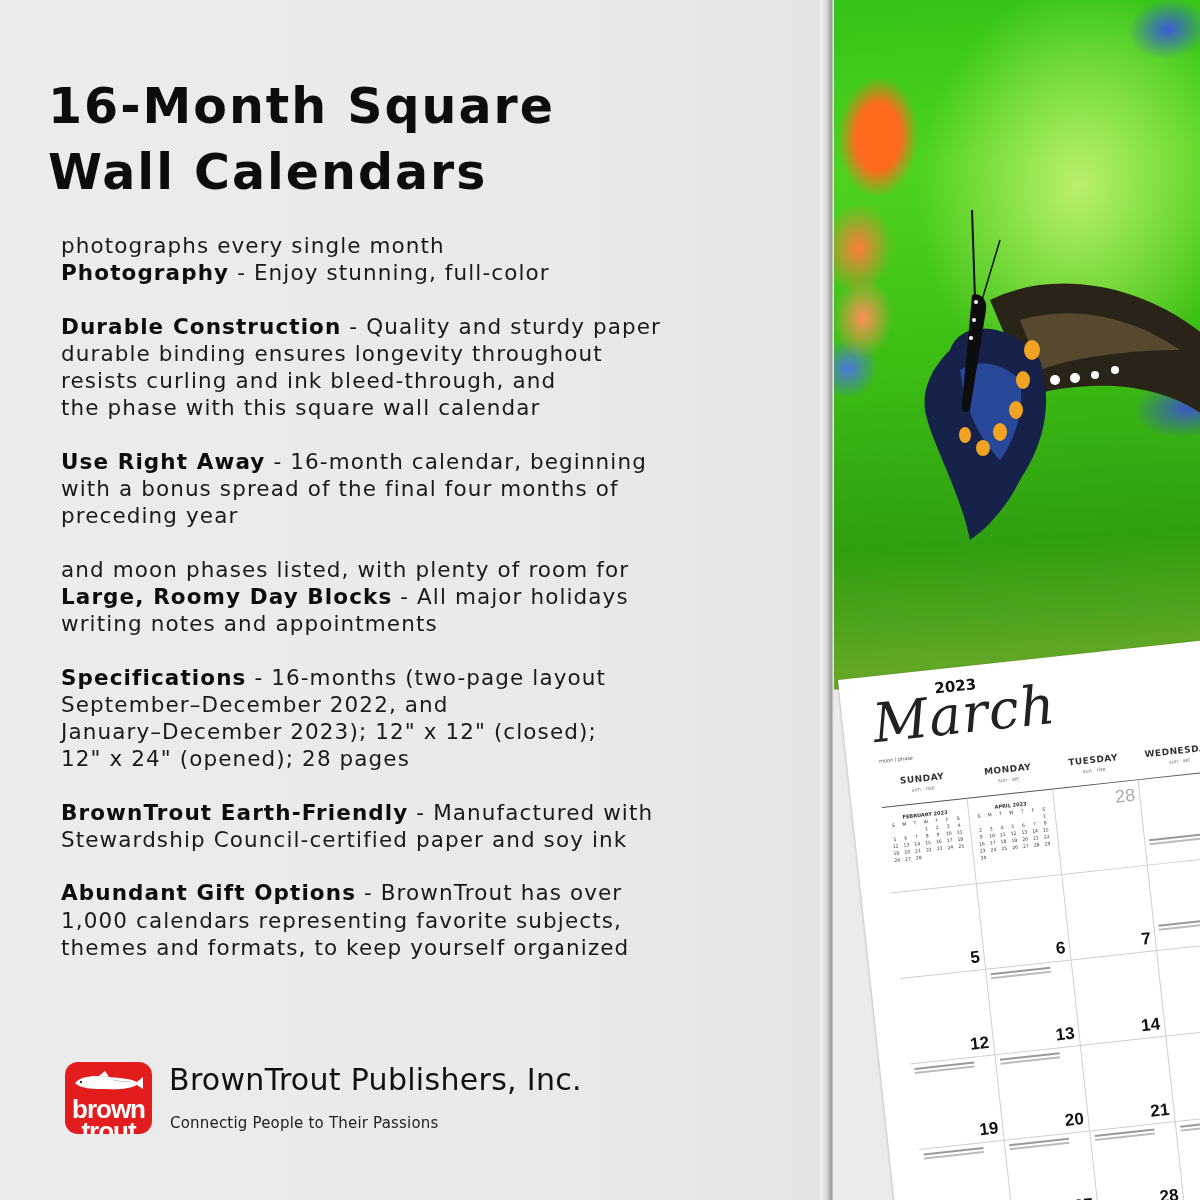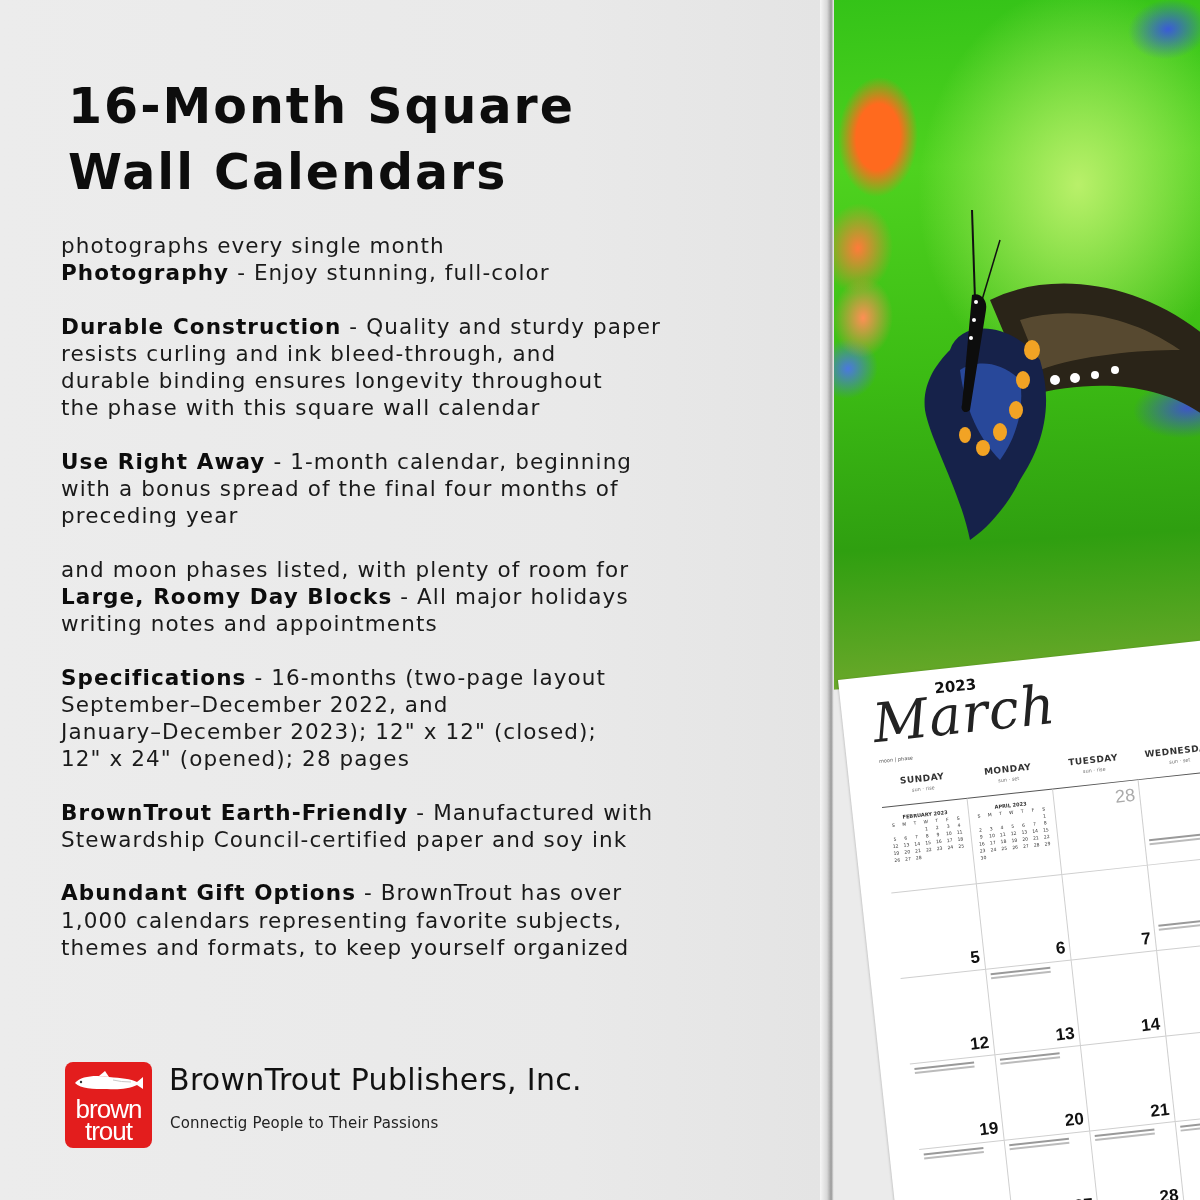--- a/index.html
+++ b/index.html
@@ -8,42 +8,42 @@
       background: #ebebeb;
       font-family: "DejaVu Sans", sans-serif;
       position: relative;
       color: #111;
     }
     .left-panel {
       position: absolute; left: 0; top: 0; width: 820px; height: 1200px;
       background: linear-gradient(90deg, #ececec 0%, #e9e9e9 70%, #e4e4e4 100%);
     }
     .title {
-      position: absolute; left: 68px; top: 74px;
+      position: absolute; left: 48px; top: 74px;
       font-family: "DejaVu Sans", sans-serif;
       font-weight: bold; font-size: 49px; line-height: 66px;
       letter-spacing: 2px; color: #0d0d0d;
     }
     .features {
       position: absolute; left: 61px; top: 232px; width: 700px;
     }
     .feature {
       font-size: 21.5px; line-height: 27.3px; letter-spacing: 1.1px;
       color: #1a1a1a; margin-bottom: 26px;
     }
     .feature .fname { font-weight: bold; color: #0d0d0d; }
     .feature .fbody { font-weight: normal; }
     .feature .line { display: block; white-space: nowrap; }
 
     .brand {
       position: absolute; left: 65px; top: 1062px; width: 560px; height: 90px;
     }
     .logo {
-      position: absolute; left: 0; top: 0; width: 87px; height: 86px;
-      background: #e31d1d; border-radius: 8px; overflow: hidden;
+      position: absolute; left: 0; top: 0; width: 87px; height: 72px;
+      background: #e31d1d; border-radius: 13px; overflow: hidden; font-weight: bold;
     }
     .logo .fish { position: absolute; left: 8px; top: 8px; width: 72px; height: 26px; }
     .logo .logo-text {
       position: absolute; left: 0; width: 87px; text-align: center;
       color: #fff; font-family: "Liberation Sans", sans-serif;
       font-size: 26px; line-height: 22px; letter-spacing: -1px;
     }
     .logo .lt1 { top: 36px; }
     .logo .lt2 { top: 58px; }
     .brand-name {
@@ -140,26 +140,26 @@
     <span style="display:block">Wall Calendars</span>
   </h1>
 
   <div class="features">
     <div class="feature">
       <span class="line fbody">photographs every single month</span>
       <span class="line"><span class="fname">Photography</span><span class="fbody"> - Enjoy stunning, full-color</span></span>
     </div>
     <div class="feature">
       <span class="line"><span class="fname">Durable Construction</span><span class="fbody"> - Quality and sturdy paper</span></span>
+      <span class="line fbody">durable binding ensures longevity throughout</span>
       <span class="line fbody">resists curling and ink bleed-through, and</span>
-      <span class="line fbody">durable binding ensures longevity throughout</span>
       <span class="line fbody">the phase with this square wall calendar</span>
     </div>
     <div class="feature">
-      <span class="line"><span class="fname">Use Right Away</span><span class="fbody"> - 1-month calendar, beginning</span></span>
+      <span class="line"><span class="fname">Use Right Away</span><span class="fbody"> - 16-month calendar, beginning</span></span>
       <span class="line fbody">with a bonus spread of the final four months of</span>
       <span class="line fbody">preceding year</span>
     </div>
     <div class="feature">
       <span class="line fbody">and moon phases listed, with plenty of room for</span>
       <span class="line"><span class="fname">Large, Roomy Day Blocks</span><span class="fbody"> - All major holidays</span></span>
       <span class="line fbody">writing notes and appointments</span>
     </div>
     <div class="feature">
       <span class="line"><span class="fname">Specifications</span><span class="fbody"> - 16-months (two-page layout</span></span>

